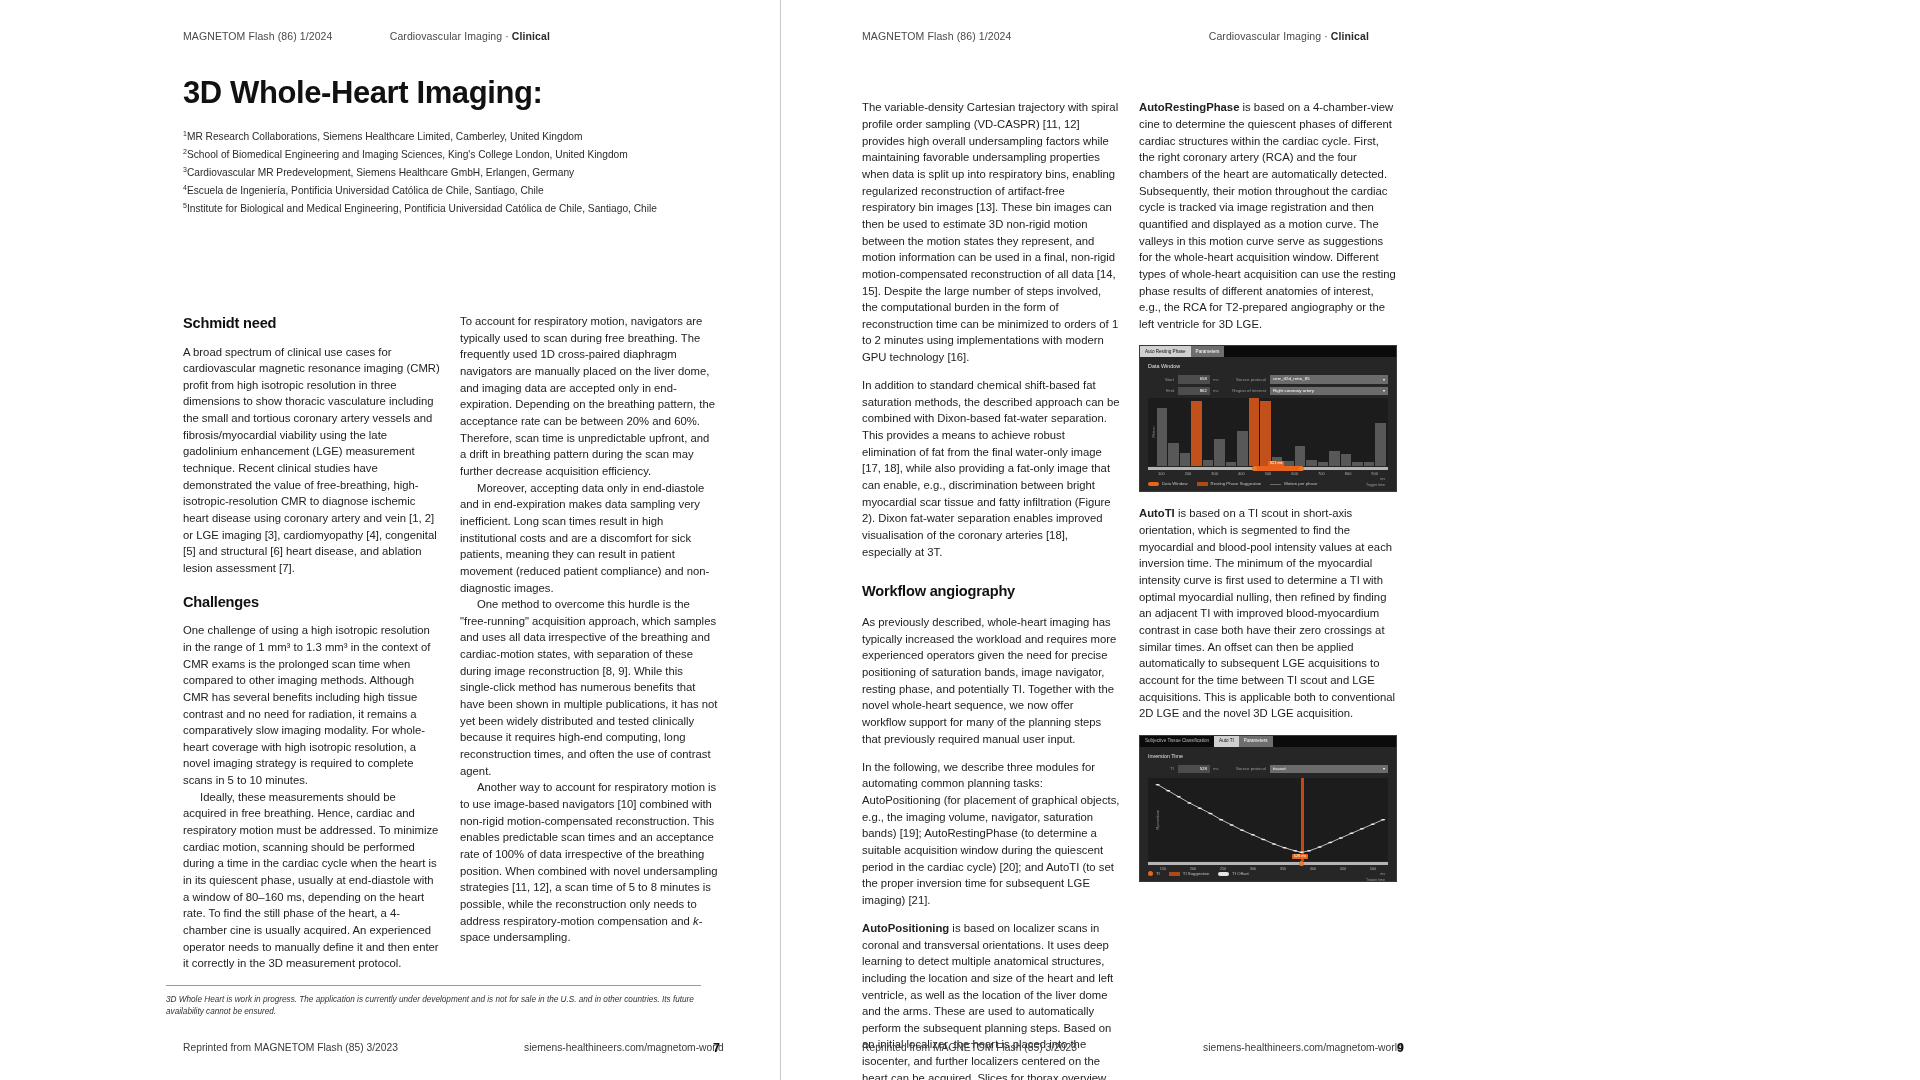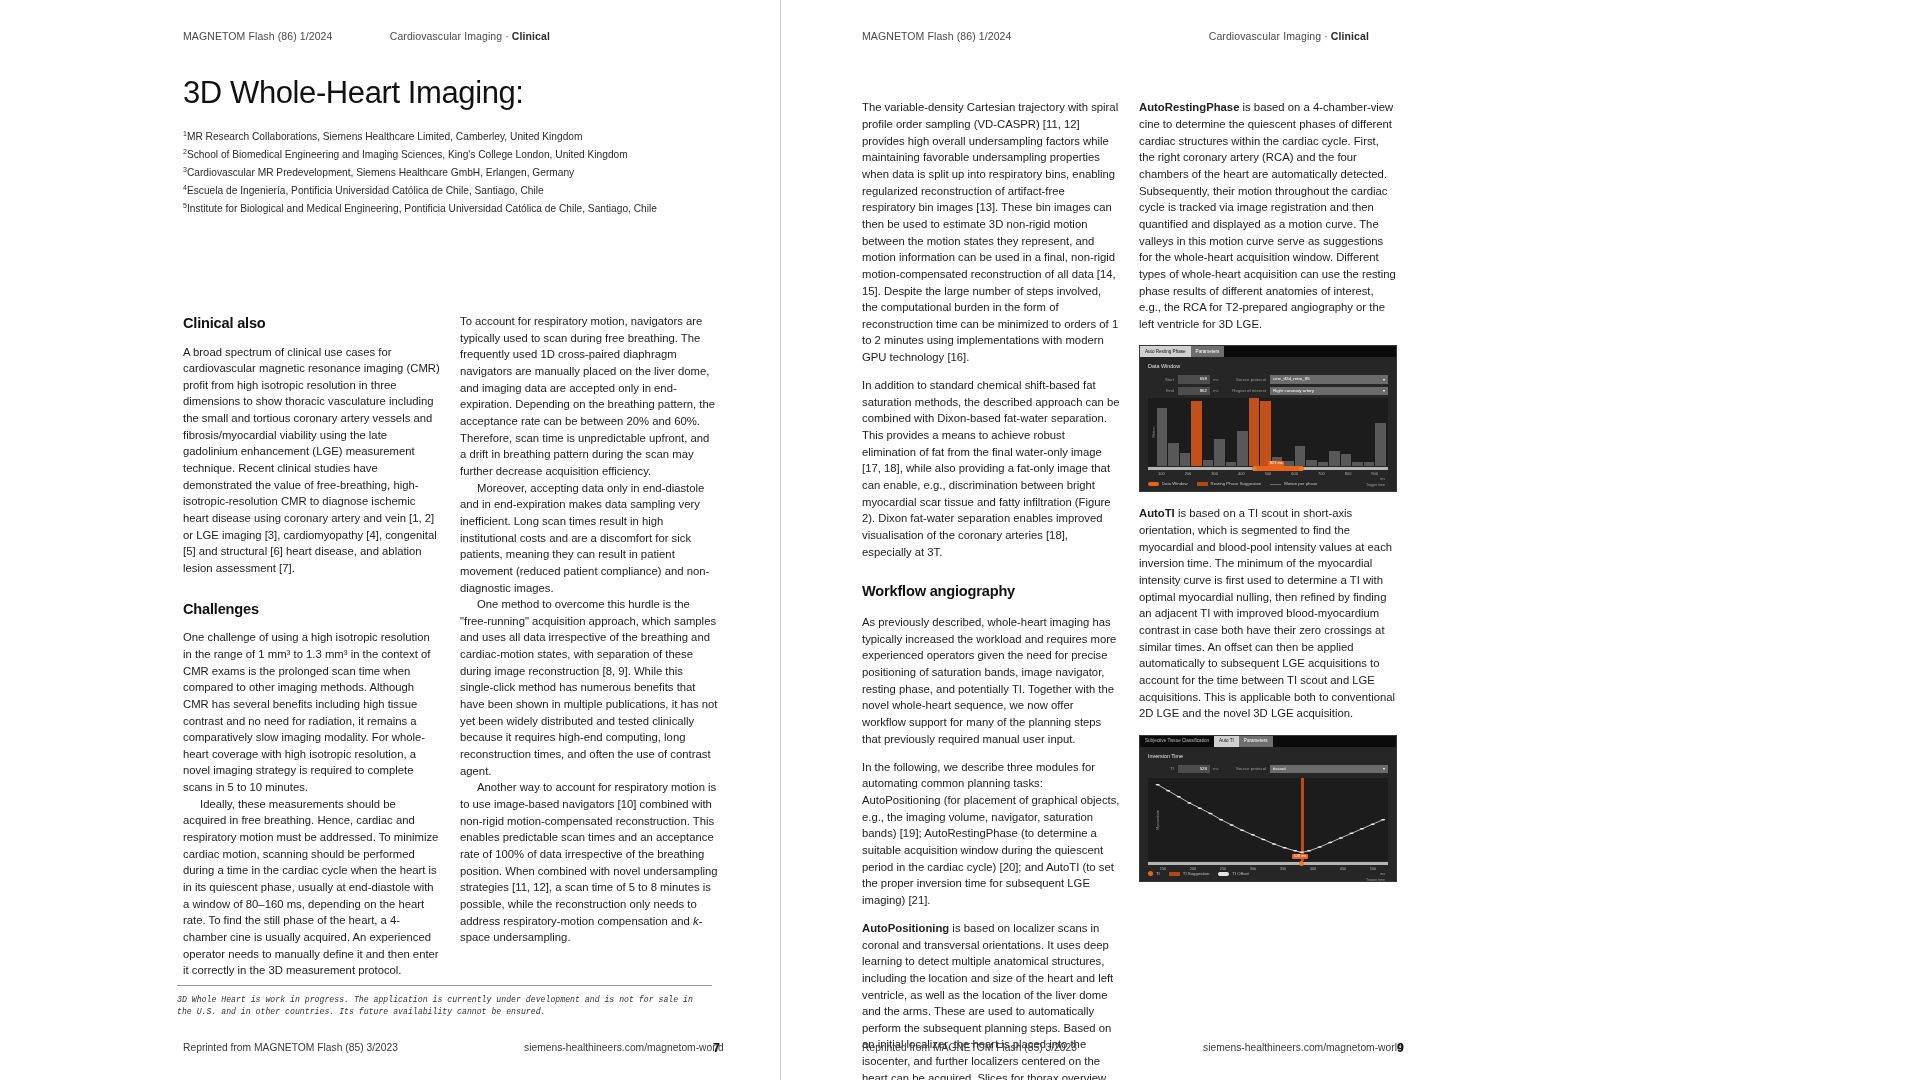--- a/index.html
+++ b/index.html
@@ -12,21 +12,21 @@
   .spread{position:relative;width:1544px;height:1080px;display:flex;justify-content:space-between;}
   .gutter{position:absolute;left:780px;top:0;width:1px;height:1080px;background:#c9c9c9;}
   .page{position:relative;width:960px;height:1080px;box-sizing:border-box;}
   .page-inner{position:absolute;left:0;top:0;right:0;bottom:0;}
 
   
   .runhead{position:absolute;top:30px;font-size:10.5px;color:#4a4a4a;letter-spacing:0.1px;}
   .runhead .strong{font-weight:bold;color:#2b2b2b;}
 
   
-  .title{font-size:31px;line-height:1.16;font-weight:normal;letter-spacing:-0.4px;color:#111;margin:0;}
+  .title{font-size:31px;line-height:1.16;font-weight:bold;letter-spacing:-0.4px;color:#111;margin:0;}
   .title .l2{display:block;}
 
   .authors{font-size:11.6px;line-height:1.5;font-weight:bold;color:#1a1a1a;margin-top:26px;}
   .authors sup{font-weight:bold;font-size:7.5px;vertical-align:super;}
 
   .affils{margin-top:17px;font-size:10.2px;line-height:1.62;color:#2b2b2b;}
   .affils div sup{font-size:7px;vertical-align:super;}
 
   h2.sec{font-size:14.6px;font-weight:bold;letter-spacing:-0.2px;color:#111;margin:0 0 9px 0;}
 
@@ -107,35 +107,35 @@
           <div><sup>1</sup>MR Research Collaborations, Siemens Healthcare Limited, Camberley, United Kingdom</div>
           <div><sup>2</sup>School of Biomedical Engineering and Imaging Sciences, King's College London, United Kingdom</div>
           <div><sup>3</sup>Cardiovascular MR Predevelopment, Siemens Healthcare GmbH, Erlangen, Germany</div>
           <div><sup>4</sup>Escuela de Ingeniería, Pontificia Universidad Católica de Chile, Santiago, Chile</div>
           <div><sup>5</sup>Institute for Biological and Medical Engineering, Pontificia Universidad Católica de Chile, Santiago, Chile</div>
         </div>
       </div>
 
       <div class="colwrap" style="left:183px;top:313px;gap:19px;">
         <div class="c col">
-          <h2 class="sec">Clinical also</h2>
+          <h2 class="sec">Schmidt need</h2>
           <p>A broad spectrum of clinical use cases for cardiovascular magnetic resonance imaging (CMR) profit from high isotropic resolution in three dimensions to show thoracic vasculature including the small and tortious coronary artery vessels and fibrosis/myocardial viability using the late gadolinium enhancement (LGE) measurement technique. Recent clinical studies have demonstrated the value of free-breathing, high-isotropic-resolution CMR to diagnose ischemic heart disease using coronary artery and vein [1, 2] or LGE imaging [3], cardiomyopathy [4], congenital [5] and structural [6] heart disease, and ablation lesion assessment [7].</p>
-          <h2 class="sec" style="margin-top:22px;">Challenges</h2>
+          <h2 class="sec" style="margin-top:15px;">Challenges</h2>
           <p>One challenge of using a high isotropic resolution in the range of 1 mm³ to 1.3 mm³ in the context of CMR exams is the prolonged scan time when compared to other imaging methods. Although CMR has several benefits including high tissue contrast and no need for radiation, it remains a comparatively slow imaging modality. For whole-heart coverage with high isotropic resolution, a novel imaging strategy is required to complete scans in 5 to 10 minutes.</p>
           <p class="ind">Ideally, these measurements should be acquired in free breathing. Hence, cardiac and respiratory motion must be addressed. To minimize cardiac motion, scanning should be performed during a time in the cardiac cycle when the heart is in its quiescent phase, usually at end-diastole with a window of 80–160 ms, depending on the heart rate. To find the still phase of the heart, a 4-chamber cine is usually acquired. An experienced operator needs to manually define it and then enter it correctly in the 3D measurement protocol.</p>
         </div>
         <div class="c col">
           <p>To account for respiratory motion, navigators are typically used to scan during free breathing. The frequently used 1D cross-paired diaphragm navigators are manually placed on the liver dome, and imaging data are accepted only in end-expiration. Depending on the breathing pattern, the acceptance rate can be between 20% and 60%. Therefore, scan time is unpredictable upfront, and a drift in breathing pattern during the scan may further decrease acquisition efficiency.</p>
           <p class="ind">Moreover, accepting data only in end-diastole and in end-expiration makes data sampling very inefficient. Long scan times result in high institutional costs and are a discomfort for sick patients, meaning they can result in patient movement (reduced patient compliance) and non-diagnostic images.</p>
           <p class="ind">One method to overcome this hurdle is the "free-running" acquisition approach, which samples and uses all data irrespective of the breathing and cardiac-motion states, with separation of these during image reconstruction [8, 9]. While this single-click method has numerous benefits that have been shown in multiple publications, it has not yet been widely distributed and tested clinically because it requires high-end computing, long reconstruction times, and often the use of contrast agent.</p>
           <p class="ind">Another way to account for respiratory motion is to use image-based navigators [10] combined with non-rigid motion-compensated reconstruction. This enables predictable scan times and an acceptance rate of 100% of data irrespective of the breathing position. When combined with novel undersampling strategies [11, 12], a scan time of 5 to 8 minutes is possible, while the reconstruction only needs to address respiratory-motion compensation and <i>k</i>-space undersampling.</p>
         </div>
       </div>
 
-      <div style="position:absolute;left:177px;top:985px;width:535px;font-family:Liberation Mono, monospace;">
+      <div style="position:absolute;left:166px;top:985px;width:535px;">
         <div class="rule"></div>
         <div class="disclaimer" style="margin-top:8px;">3D Whole Heart is work in progress. The application is currently under development and is not for sale in the U.S. and in other countries. Its future availability cannot be ensured.</div>
       </div>
 
       <div class="pagefoot" style="left:183px;">Reprinted from MAGNETOM Flash (85) 3/2023</div>
       <div class="pagefoot" style="left:524px;">siemens-healthineers.com/magnetom-world</div>
       <div class="pagefoot pagenum" style="left:713px;bottom:25px;">7</div>
     </div>
   </div>
 

